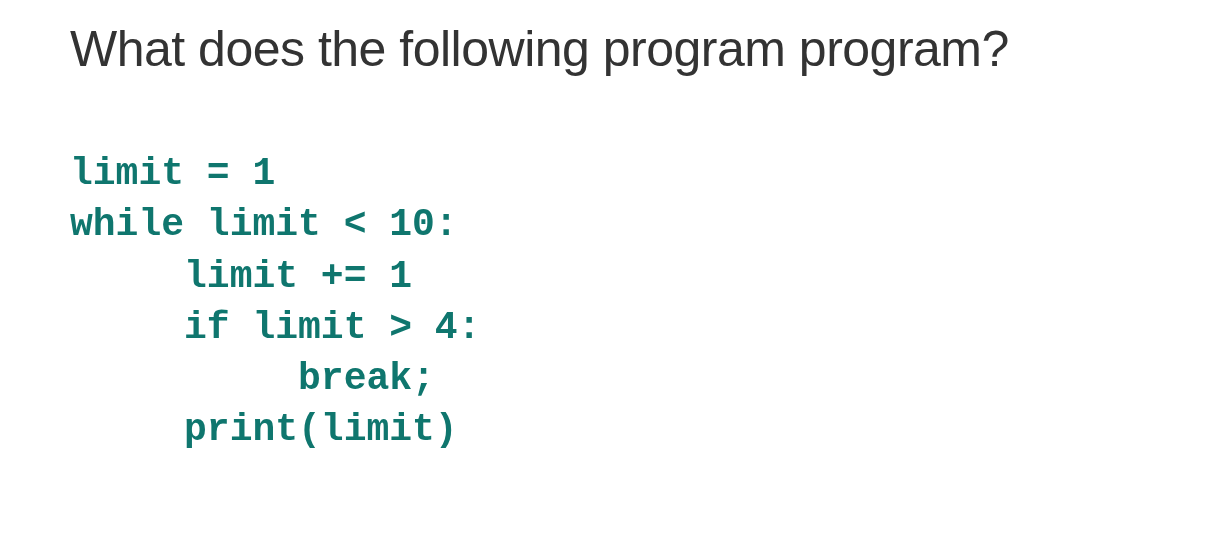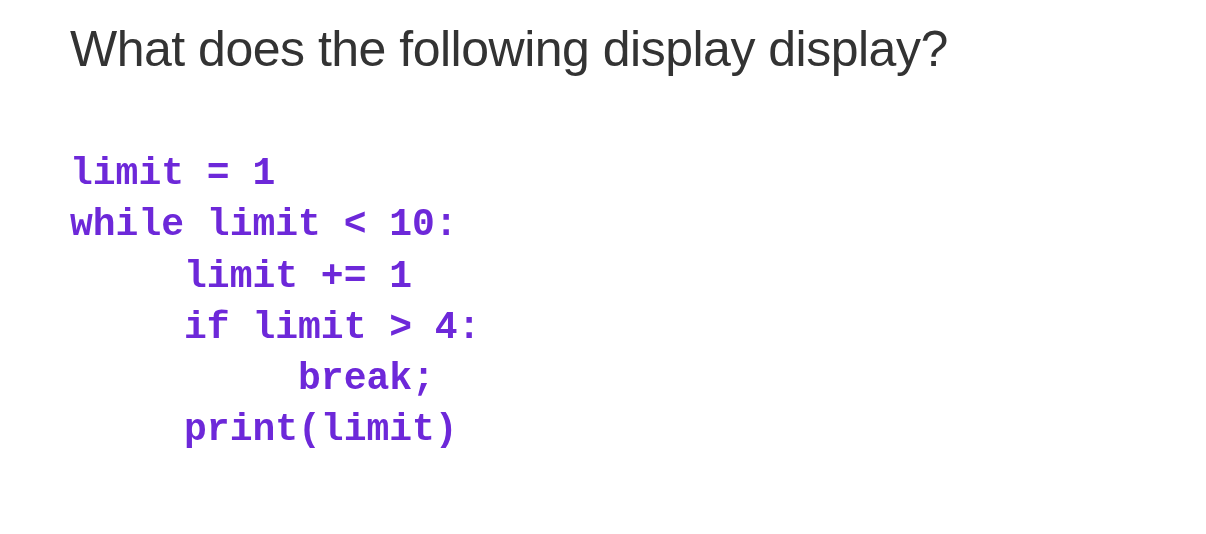--- a/index.html
+++ b/index.html
@@ -19,28 +19,28 @@
       font-size: 50px;
       font-weight: 400;
       color: #333333;
       margin-bottom: 70px;
       letter-spacing: -0.5px;
     }
     .code-block {
       font-family: "Courier New", Courier, monospace;
       font-size: 38px;
       font-weight: bold;
-      color: #6d28d9;
+      color: #0f766e;
       line-height: 1.35;
       white-space: pre;
     }
   </style>
 </head>
 <body>
 
-<h1 class="question-heading">What does the following display display?</h1>
+<h1 class="question-heading">What does the following program program?</h1>
 
 <div class="code-block"><span>limit = 1</span>
 <span>while limit &lt; 10:</span>
 <span>     limit += 1</span>
 <span>     if limit &gt; 4:</span>
 <span>          break;</span>
 <span>     print(limit)</span></div>
 
 </body></html>

